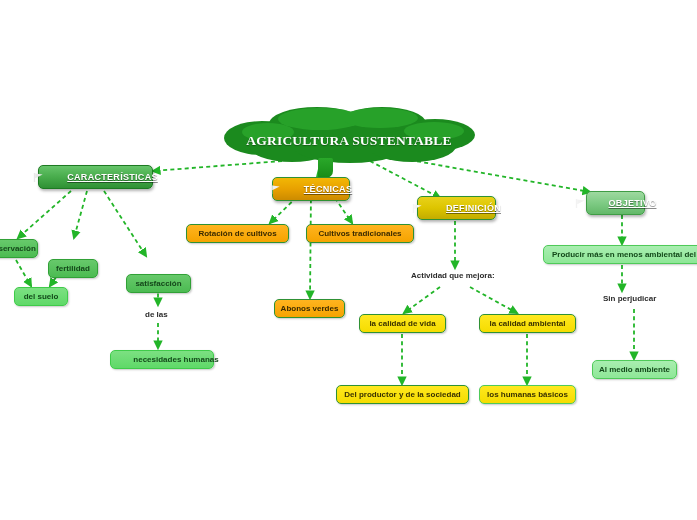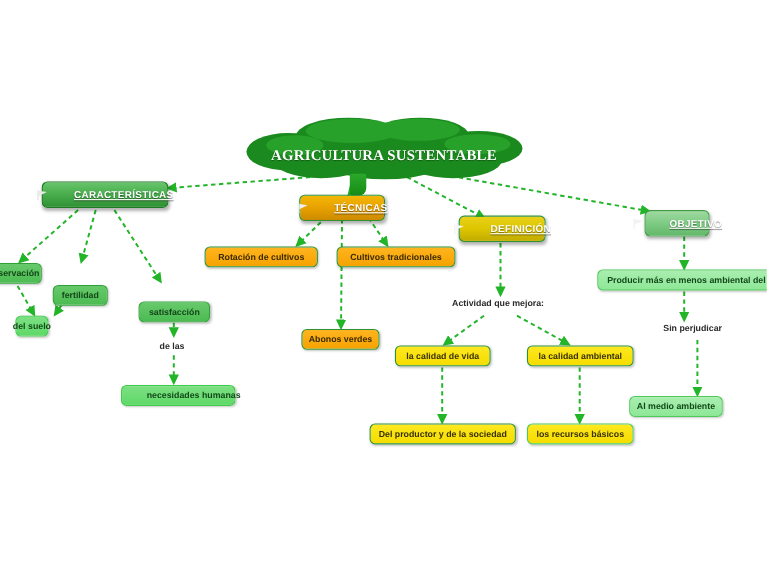--- a/index.html
+++ b/index.html
@@ -274,21 +274,21 @@
   </div>
 
   <div class="node l2 theme-green-med" style="left:-18px; top:239px; width:56px;">
     <span>conservación</span>
   </div>
 
   <div class="node l2 theme-green-med" style="left:48px; top:239px; width:50px;margin-top:20px;">
     <span>fertilidad</span>
   </div>
 
-  <div class="node l2 theme-green-light" style="left:14px; top:287px; width:30px;">
+  <div class="node l2 theme-green-light" style="left:14px; top:287px; width:54px;">
     <span>del suelo</span>
   </div>
 
   <div class="node l2 theme-green-med" style="left:126px; top:258px; width:65px;margin-top:16px;">
     <span>satisfacción</span>
   </div>
 
   <div class="caption" style="left:145px; top:311px;">de las</div>
 
   <div class="node l2 theme-green-light" style="left:110px; top:350px; width:104px;padding-left:35px;">
@@ -315,26 +315,26 @@
 
   <div class="node l2 theme-yellow" style="left:479px; top:314px; width:97px;">
     <span>la calidad ambiental</span>
   </div>
 
   <div class="node l2 theme-yellow" style="left:336px; top:385px; width:133px;">
     <span>Del productor y de la sociedad</span>
   </div>
 
   <div class="node l2 theme-yellow-greenborder" style="left:479px; top:385px; width:97px;">
-    <span>los recursos básicos</span>
+    <span>los humanas básicos</span>
   </div>
 
   <div class="node l2 theme-mint-light" style="left:543px; top:245px; width:170px; justify-content:flex-start; padding-left:8px;">
     <span>Producir más en menos ambiental del</span>
   </div>
 
   <div class="caption" style="left:603px; top:295px;">Sin perjudicar</div>
 
-  <div class="node l2 theme-mint-light" style="left:572px; top:360px; width:85px;">
+  <div class="node l2 theme-mint-light" style="left:592px; top:360px; width:85px;">
     <span>Al medio ambiente</span>
   </div>
 
 </div>
 
 </body></html>

